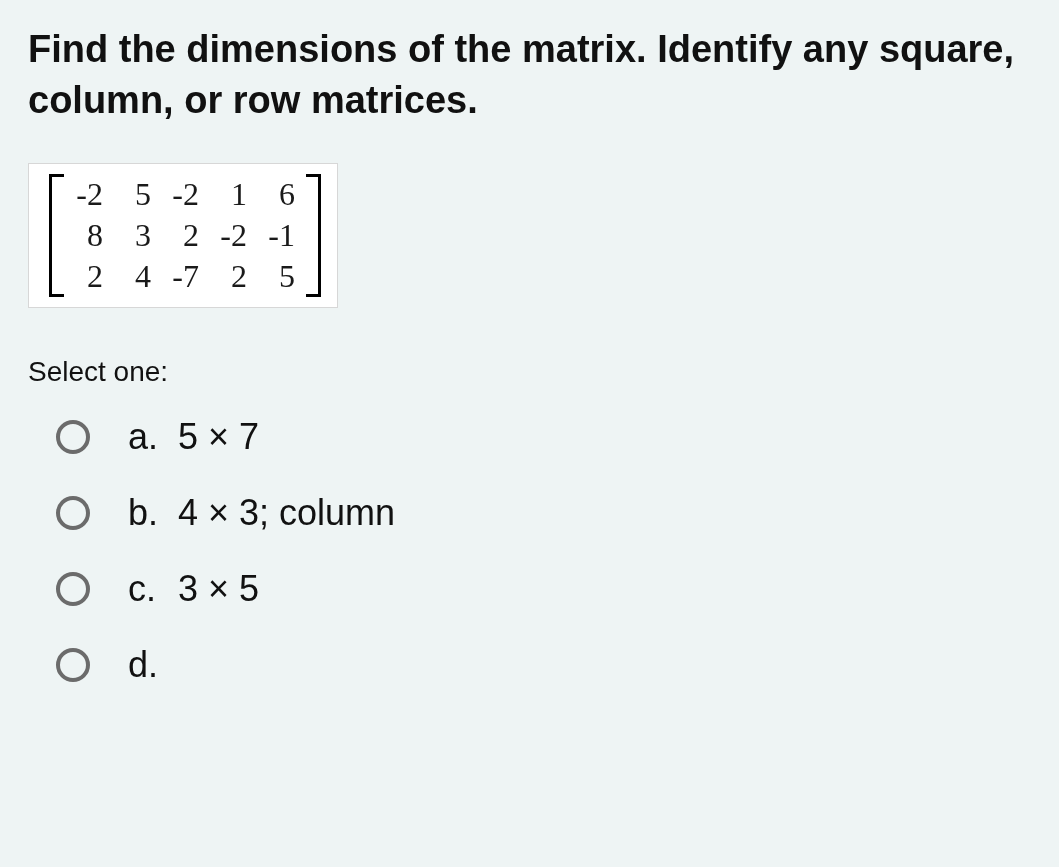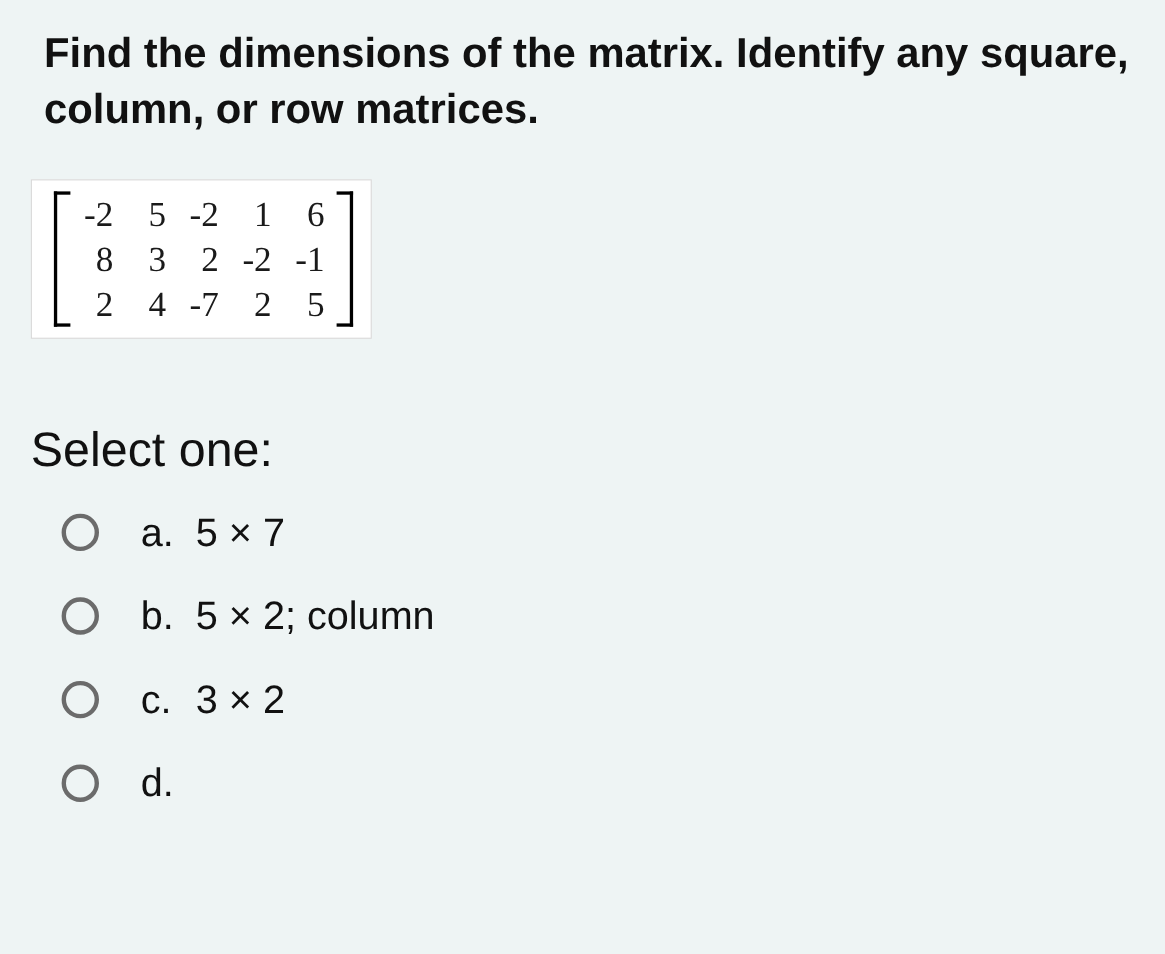--- a/index.html
+++ b/index.html
@@ -13,21 +13,20 @@
   }
   .container {
     padding: 24px 28px;
   }
   .question-prompt {
     font-size: 38px;
     font-weight: 700;
     line-height: 1.35;
     margin-bottom: 36px;
     color: #111;
-    margin-left: 12px;
   }
   .matrix-image {
     background: #ffffff;
     border: 1px solid #d7d7d7;
     display: inline-block;
     padding: 10px 16px 10px 20px;
     margin-bottom: 44px;
   }
   .matrix-image .bracketed {
     position: relative;
@@ -55,25 +54,24 @@
     border-collapse: collapse;
     font-family: "Times New Roman", Times, serif;
     font-size: 32px;
   }
   .matrix-image td {
     text-align: right;
     padding: 2px 10px;
     min-width: 28px;
   }
   .select-label {
-    font-size: 44px;
+    font-size: 28px;
     font-weight: 400;
     margin-bottom: 28px;
     color: #111;
-    margin-top: 28px;
   }
   .options {
     padding-left: 28px;
   }
   .option-row {
     display: flex;
     align-items: center;
     margin-bottom: 34px;
   }
   .radio {
@@ -140,27 +138,27 @@
 
     <div class="option-row">
       <div class="radio"></div>
       <div class="opt-letter">a.</div>
       <div class="opt-text">5 × 7</div>
     </div>
 
     <div class="option-row">
       <div class="radio"></div>
       <div class="opt-letter">b.</div>
-      <div class="opt-text">5 × 2; column</div>
+      <div class="opt-text">4 × 3; column</div>
     </div>
 
     <div class="option-row">
       <div class="radio"></div>
       <div class="opt-letter">c.</div>
-      <div class="opt-text">3 × 2</div>
+      <div class="opt-text">3 × 5</div>
     </div>
 
     <div class="option-row">
       <div class="radio"></div>
       <div class="opt-letter">d.</div>
     </div>
 
   </div>
 
 </div>

